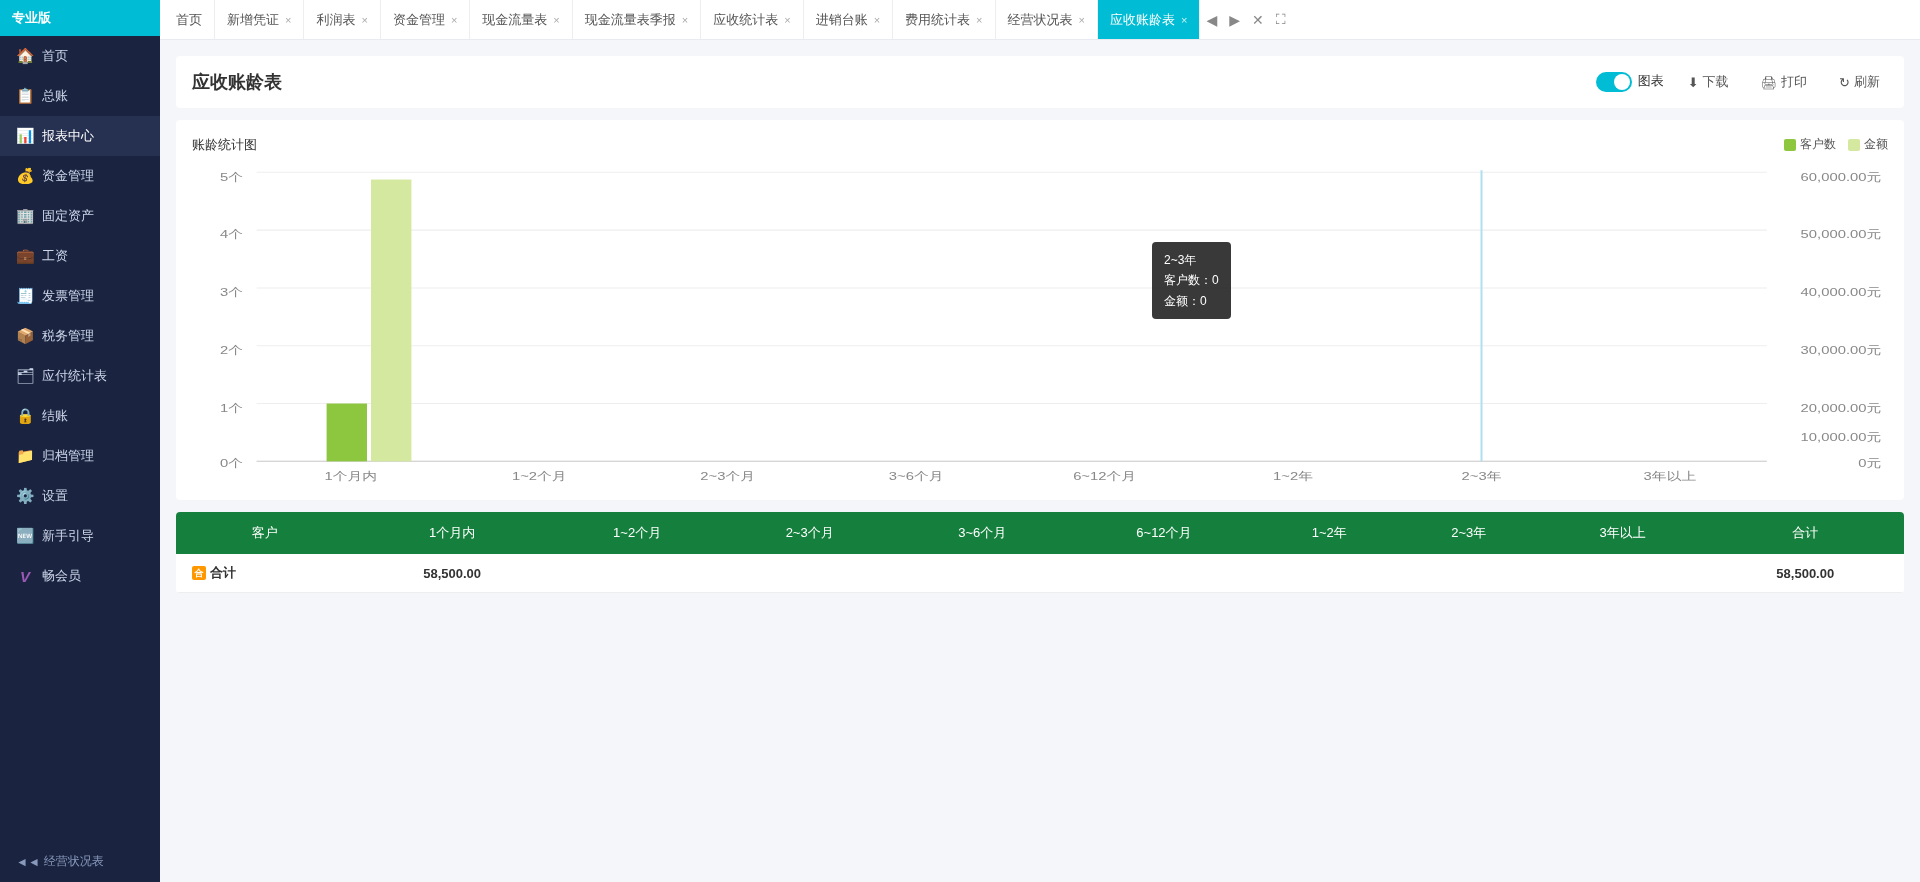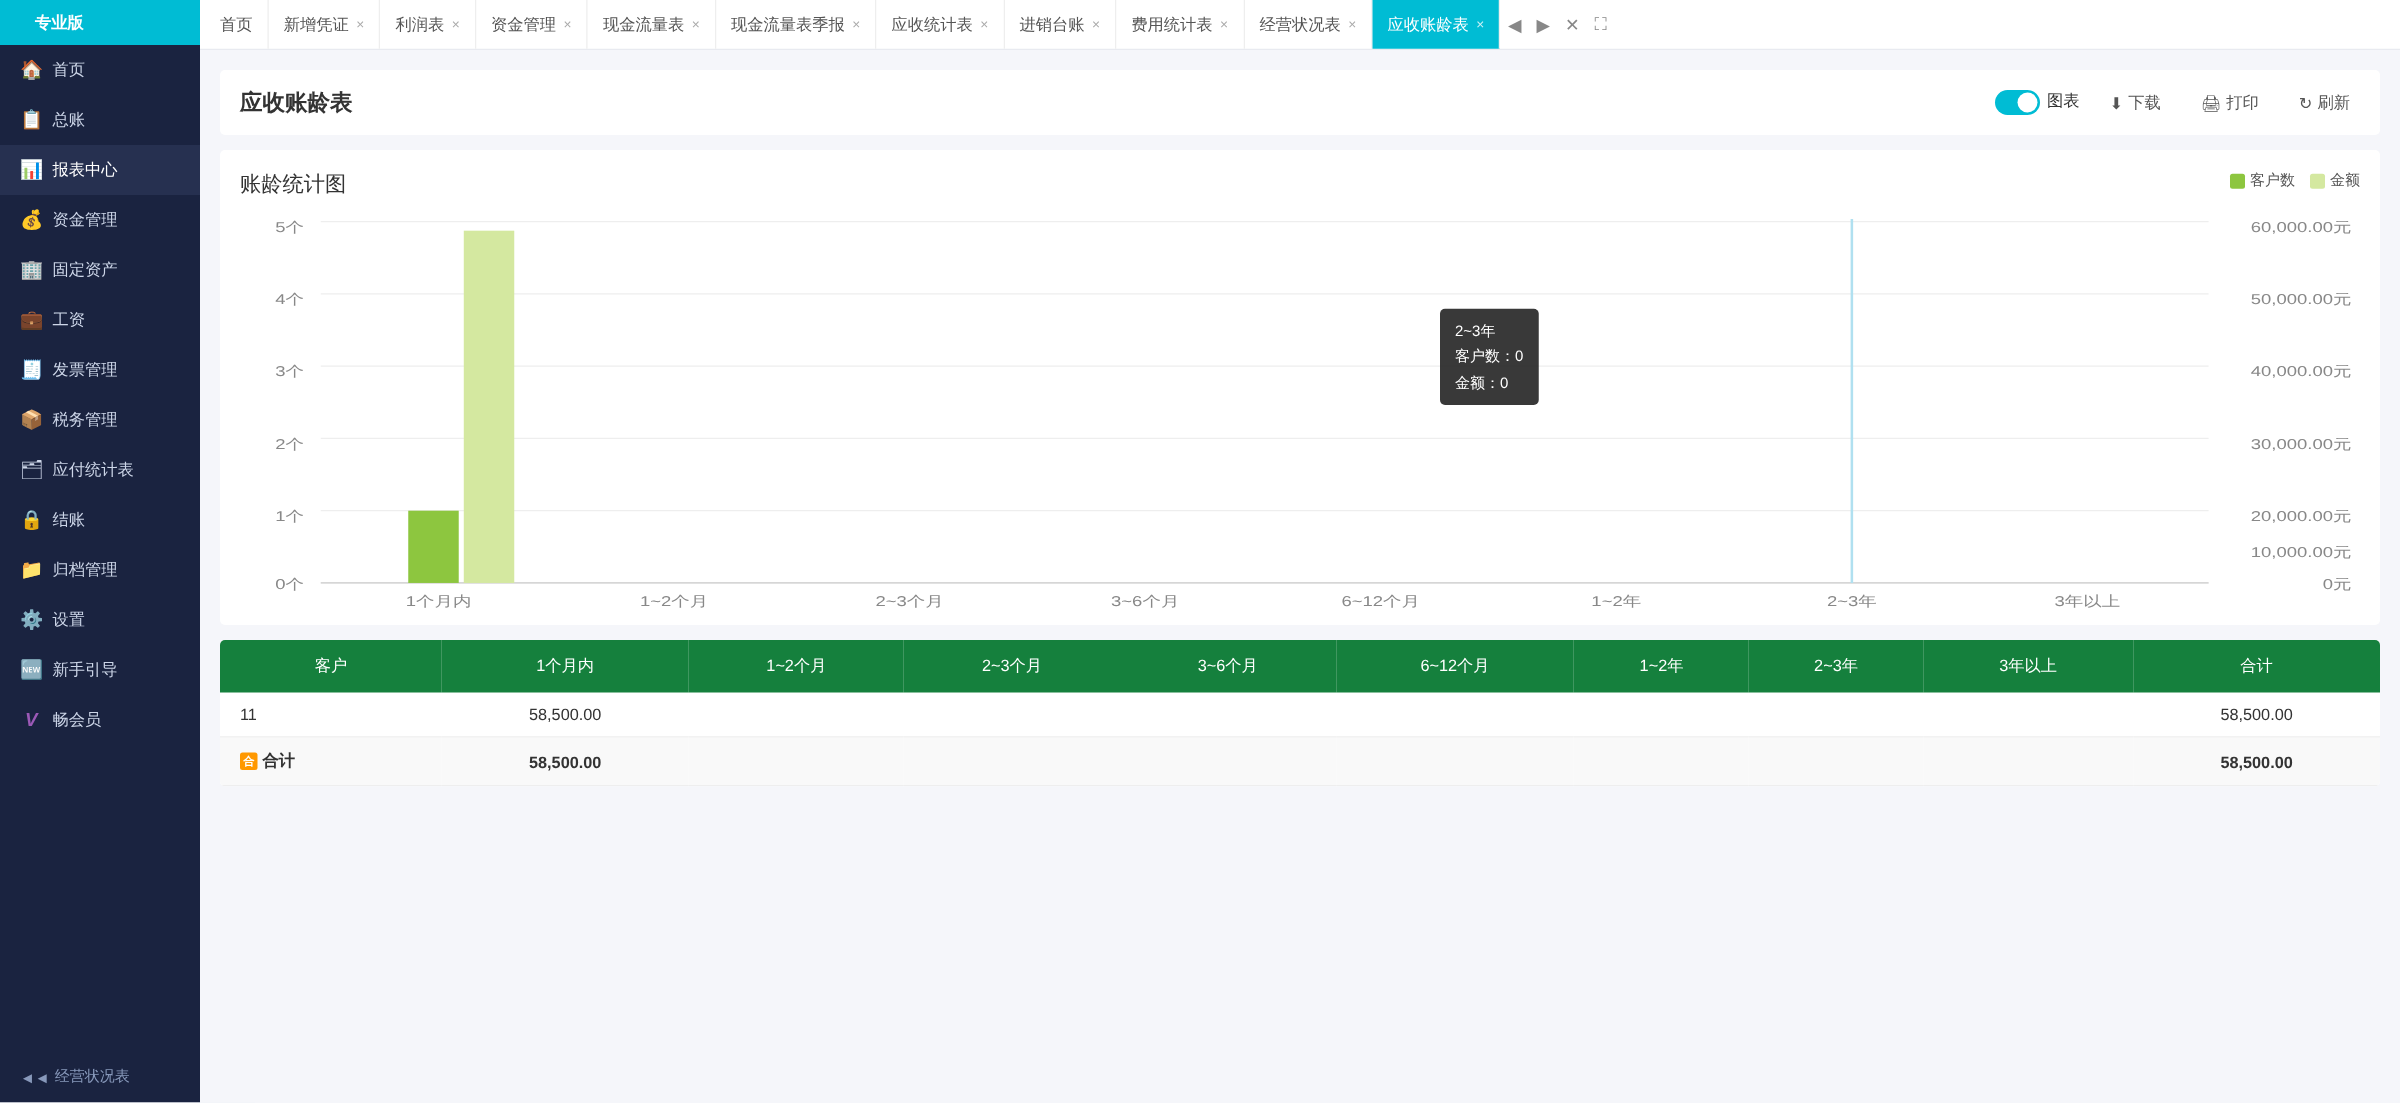--- a/index.html
+++ b/index.html
@@ -13,21 +13,21 @@
       display: flex;
       flex-direction: column;
       flex-shrink: 0;
       height: 100%;
     }
     .sidebar-logo {
       background: #00bcd4;
       height: 36px;
       display: flex;
       align-items: center;
-      padding: 0 28px;
+      padding: 0 12px;
       font-size: 13px;
       color: white;
       font-weight: bold;
     }
     .sidebar-item {
       display: flex;
       align-items: center;
       padding: 11px 16px;
       cursor: pointer;
       font-size: 13px;
@@ -161,21 +161,21 @@
 
     
     .chart-section {
       background: white;
       border-radius: 4px;
       padding: 16px;
       flex-shrink: 0;
       position: relative;
       height: 380px;
     }
-    .chart-title { font-size: 17px; color: #333; margin-bottom: 8px; }
+    .chart-title { font-size: 13px; color: #333; margin-bottom: 8px; }
     .chart-legend {
       position: absolute;
       top: 16px;
       right: 16px;
       display: flex;
       align-items: center;
       gap: 12px;
       font-size: 12px;
       color: #555;
     }
@@ -482,32 +482,20 @@
             <th>2~3个月</th>
             <th>3~6个月</th>
             <th>6~12个月</th>
             <th>1~2年</th>
             <th>2~3年</th>
             <th>3年以上</th>
             <th>合计</th>
           </tr>
         </thead>
         <tbody>
-          <tr class="table-row">
-            <td>11</td>
-            <td>58,500.00</td>
-            <td></td>
-            <td></td>
-            <td></td>
-            <td></td>
-            <td></td>
-            <td></td>
-            <td></td>
-            <td>58,500.00</td>
-          </tr>
           <tr class="total-row">
             <td>
               <span class="total-label">
                 <span class="total-icon">合</span>
                 <span>合计</span>
               </span>
             </td>
             <td>58,500.00</td>
             <td></td>
             <td></td>

